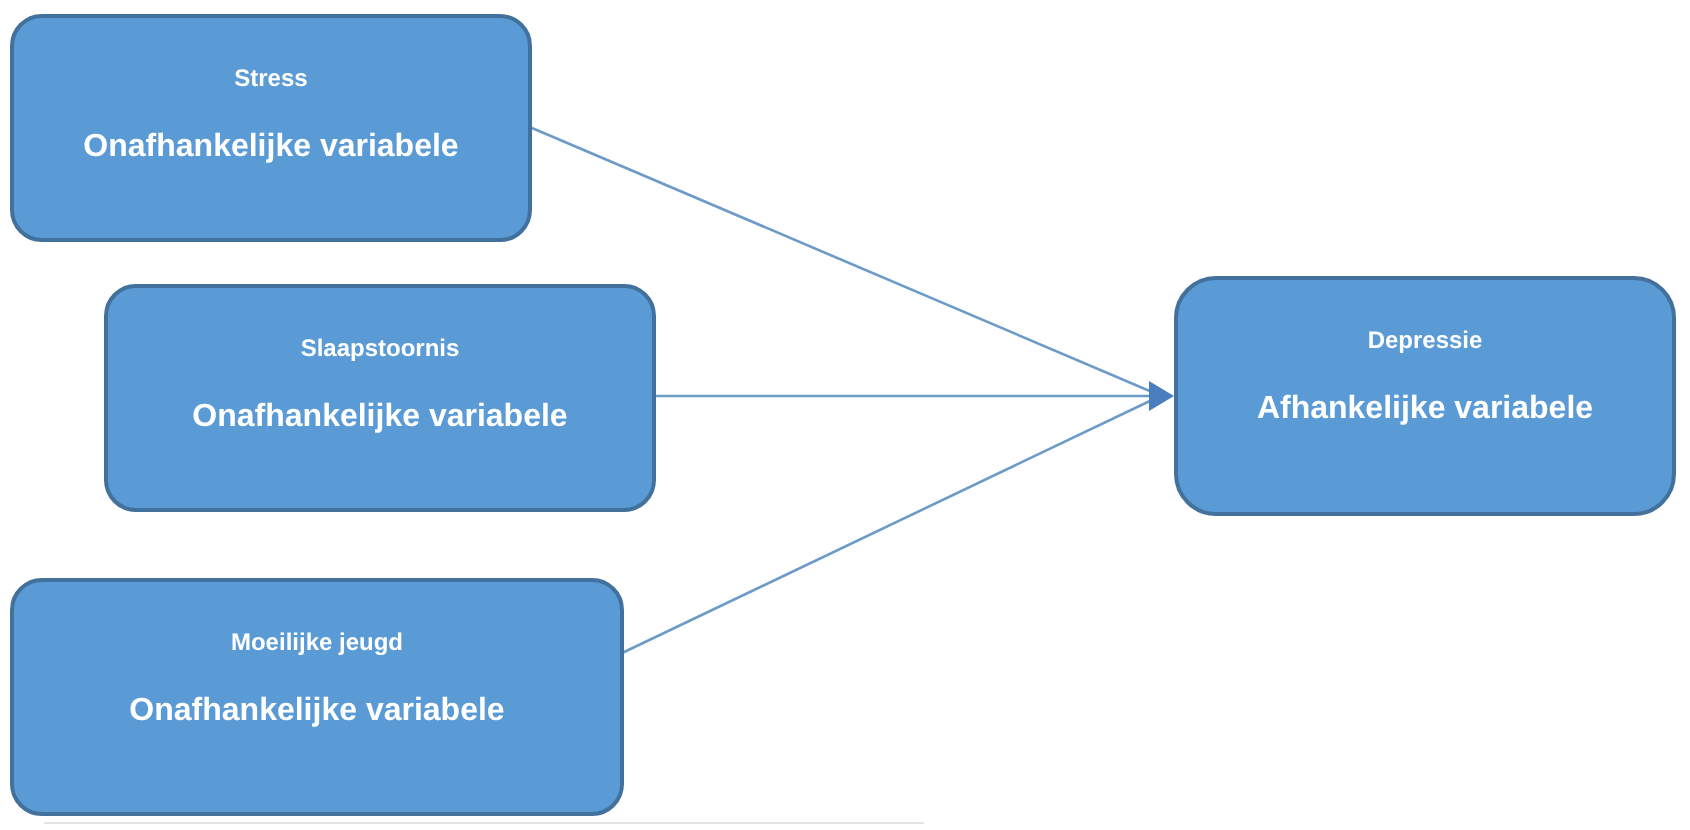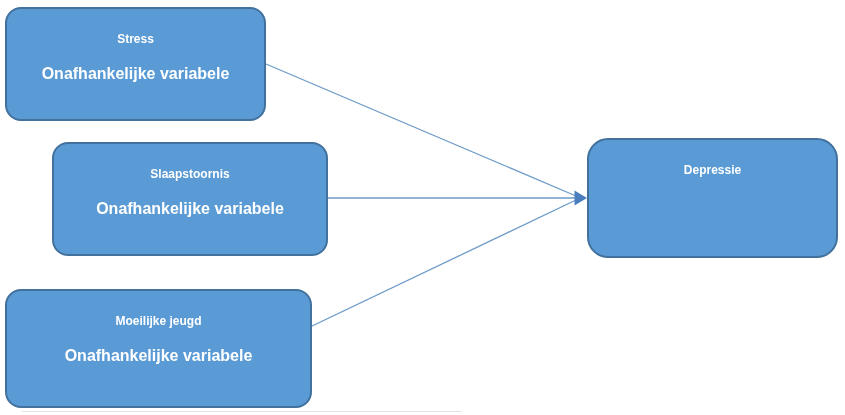--- a/index.html
+++ b/index.html
@@ -81,17 +81,18 @@
     <div class="subtitle">Onafhankelijke variabele</div>
   </div>
 
   <div class="node node-moeilijke-jeugd">
     <div class="title">Moeilijke jeugd</div>
     <div class="subtitle">Onafhankelijke variabele</div>
   </div>
 
   <div class="node node-depressie">
     <div class="title">Depressie</div>
+    <div class="subtitle">Afhankelijke variabele</div>
   </div>
 
   <div class="faint-bottom-line"></div>
 
 </div>
 
 </body></html>

